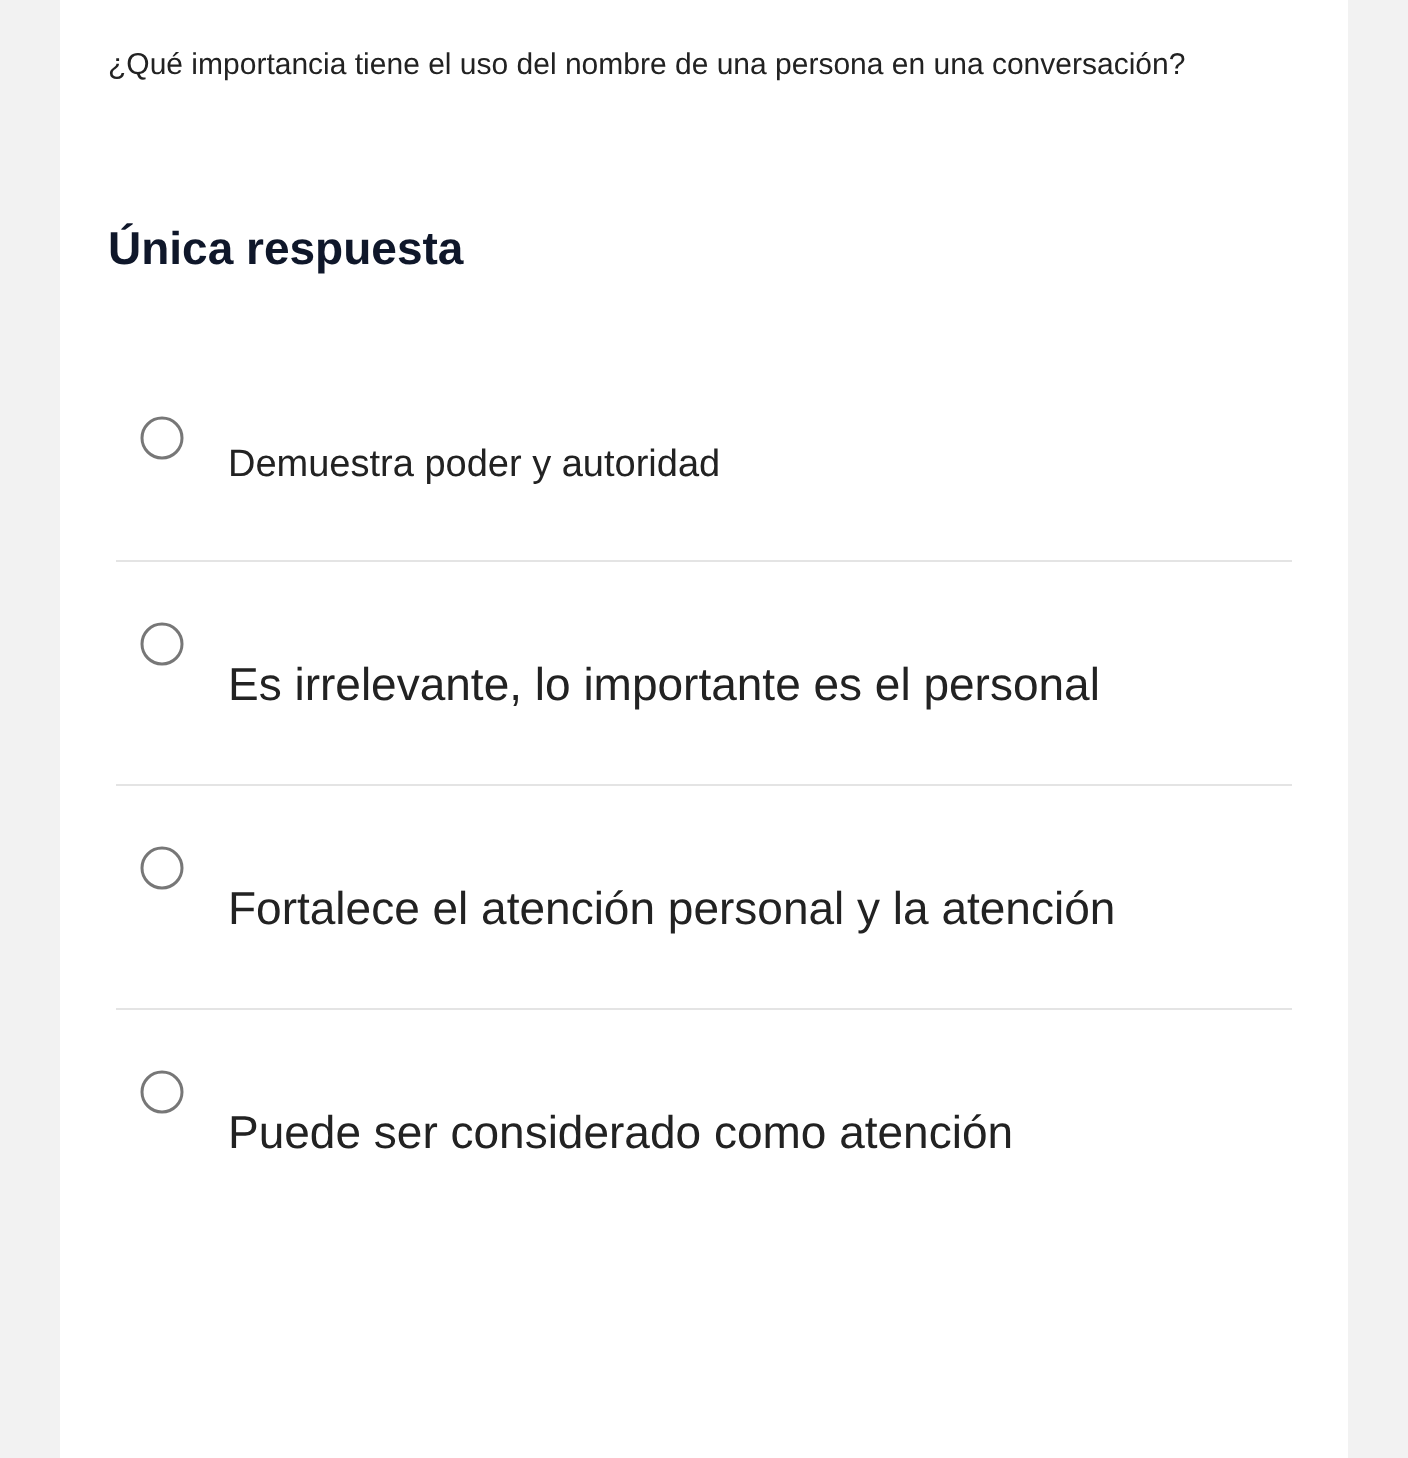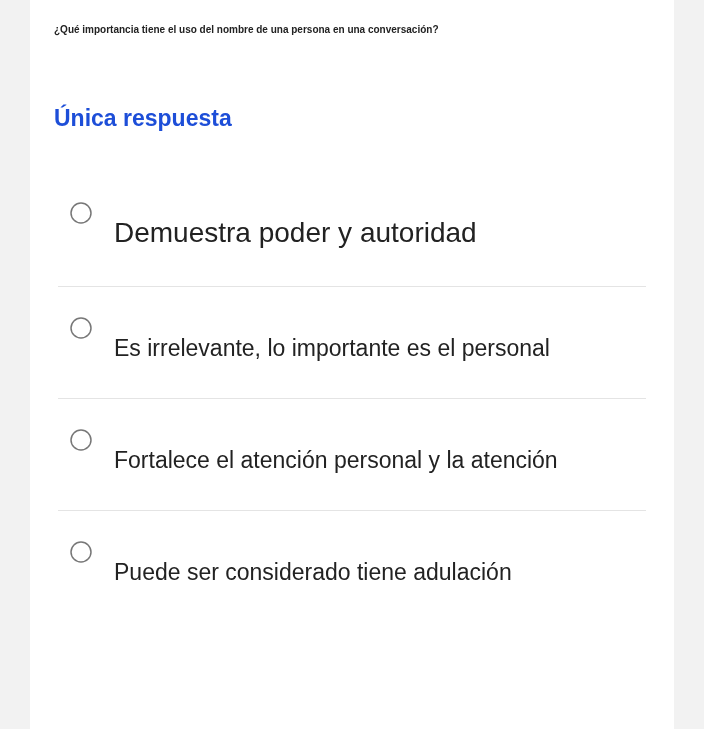--- a/index.html
+++ b/index.html
@@ -18,29 +18,29 @@
     padding: 0 30px;
   }
   .card {
     background: #fff;
     width: 100%;
     min-height: 729px;
     box-sizing: border-box;
     padding: 20px 24px 40px 24px;
   }
   .question {
-    font-size: 10px;
+    font-size: 15px;
     color: #222;
     margin: 4px 0 0 0;
-    font-weight: 700;
+    font-weight: 400;
   }
   .section-title {
     font-size: 23px;
     font-weight: 600;
-    color: #1d4ed8;
+    color: #0f172a;
     margin-top: 70px;
     margin-bottom: 40px;
   }
   .options {
     padding: 0 4px;
   }
   .option {
     display: flex;
     align-items: flex-start;
     padding: 24px 0 34px 12px;
@@ -59,21 +59,21 @@
   .radio svg {
     display: block;
   }
   .option-text {
     font-size: 23px;
     color: #222;
     line-height: 1.35;
     margin-top: 22px;
   }
   .option:first-child .option-text {
-    font-size: 28px;
+    font-size: 19px;
     margin-top: 18px;
   }
 </style>
 </head>
 <body>
 
 <div class="page">
   <div class="card">
 
     <div class="question">¿Qué importancia tiene el uso del nombre de una persona en una conversación?</div>
@@ -108,18 +108,18 @@
         </span>
         <span class="option-text">Fortalece el atención personal y la atención</span>
       </div>
 
       <div class="option">
         <span class="radio">
           <svg width="22" height="22" viewBox="0 0 22 22">
             <circle cx="11" cy="11" r="10" fill="none" stroke="#777" stroke-width="1.5"></circle>
           </svg>
         </span>
-        <span class="option-text">Puede ser considerado tiene adulación</span>
+        <span class="option-text">Puede ser considerado como atención</span>
       </div>
 
     </div>
   </div>
 </div>
 
 </body></html>

